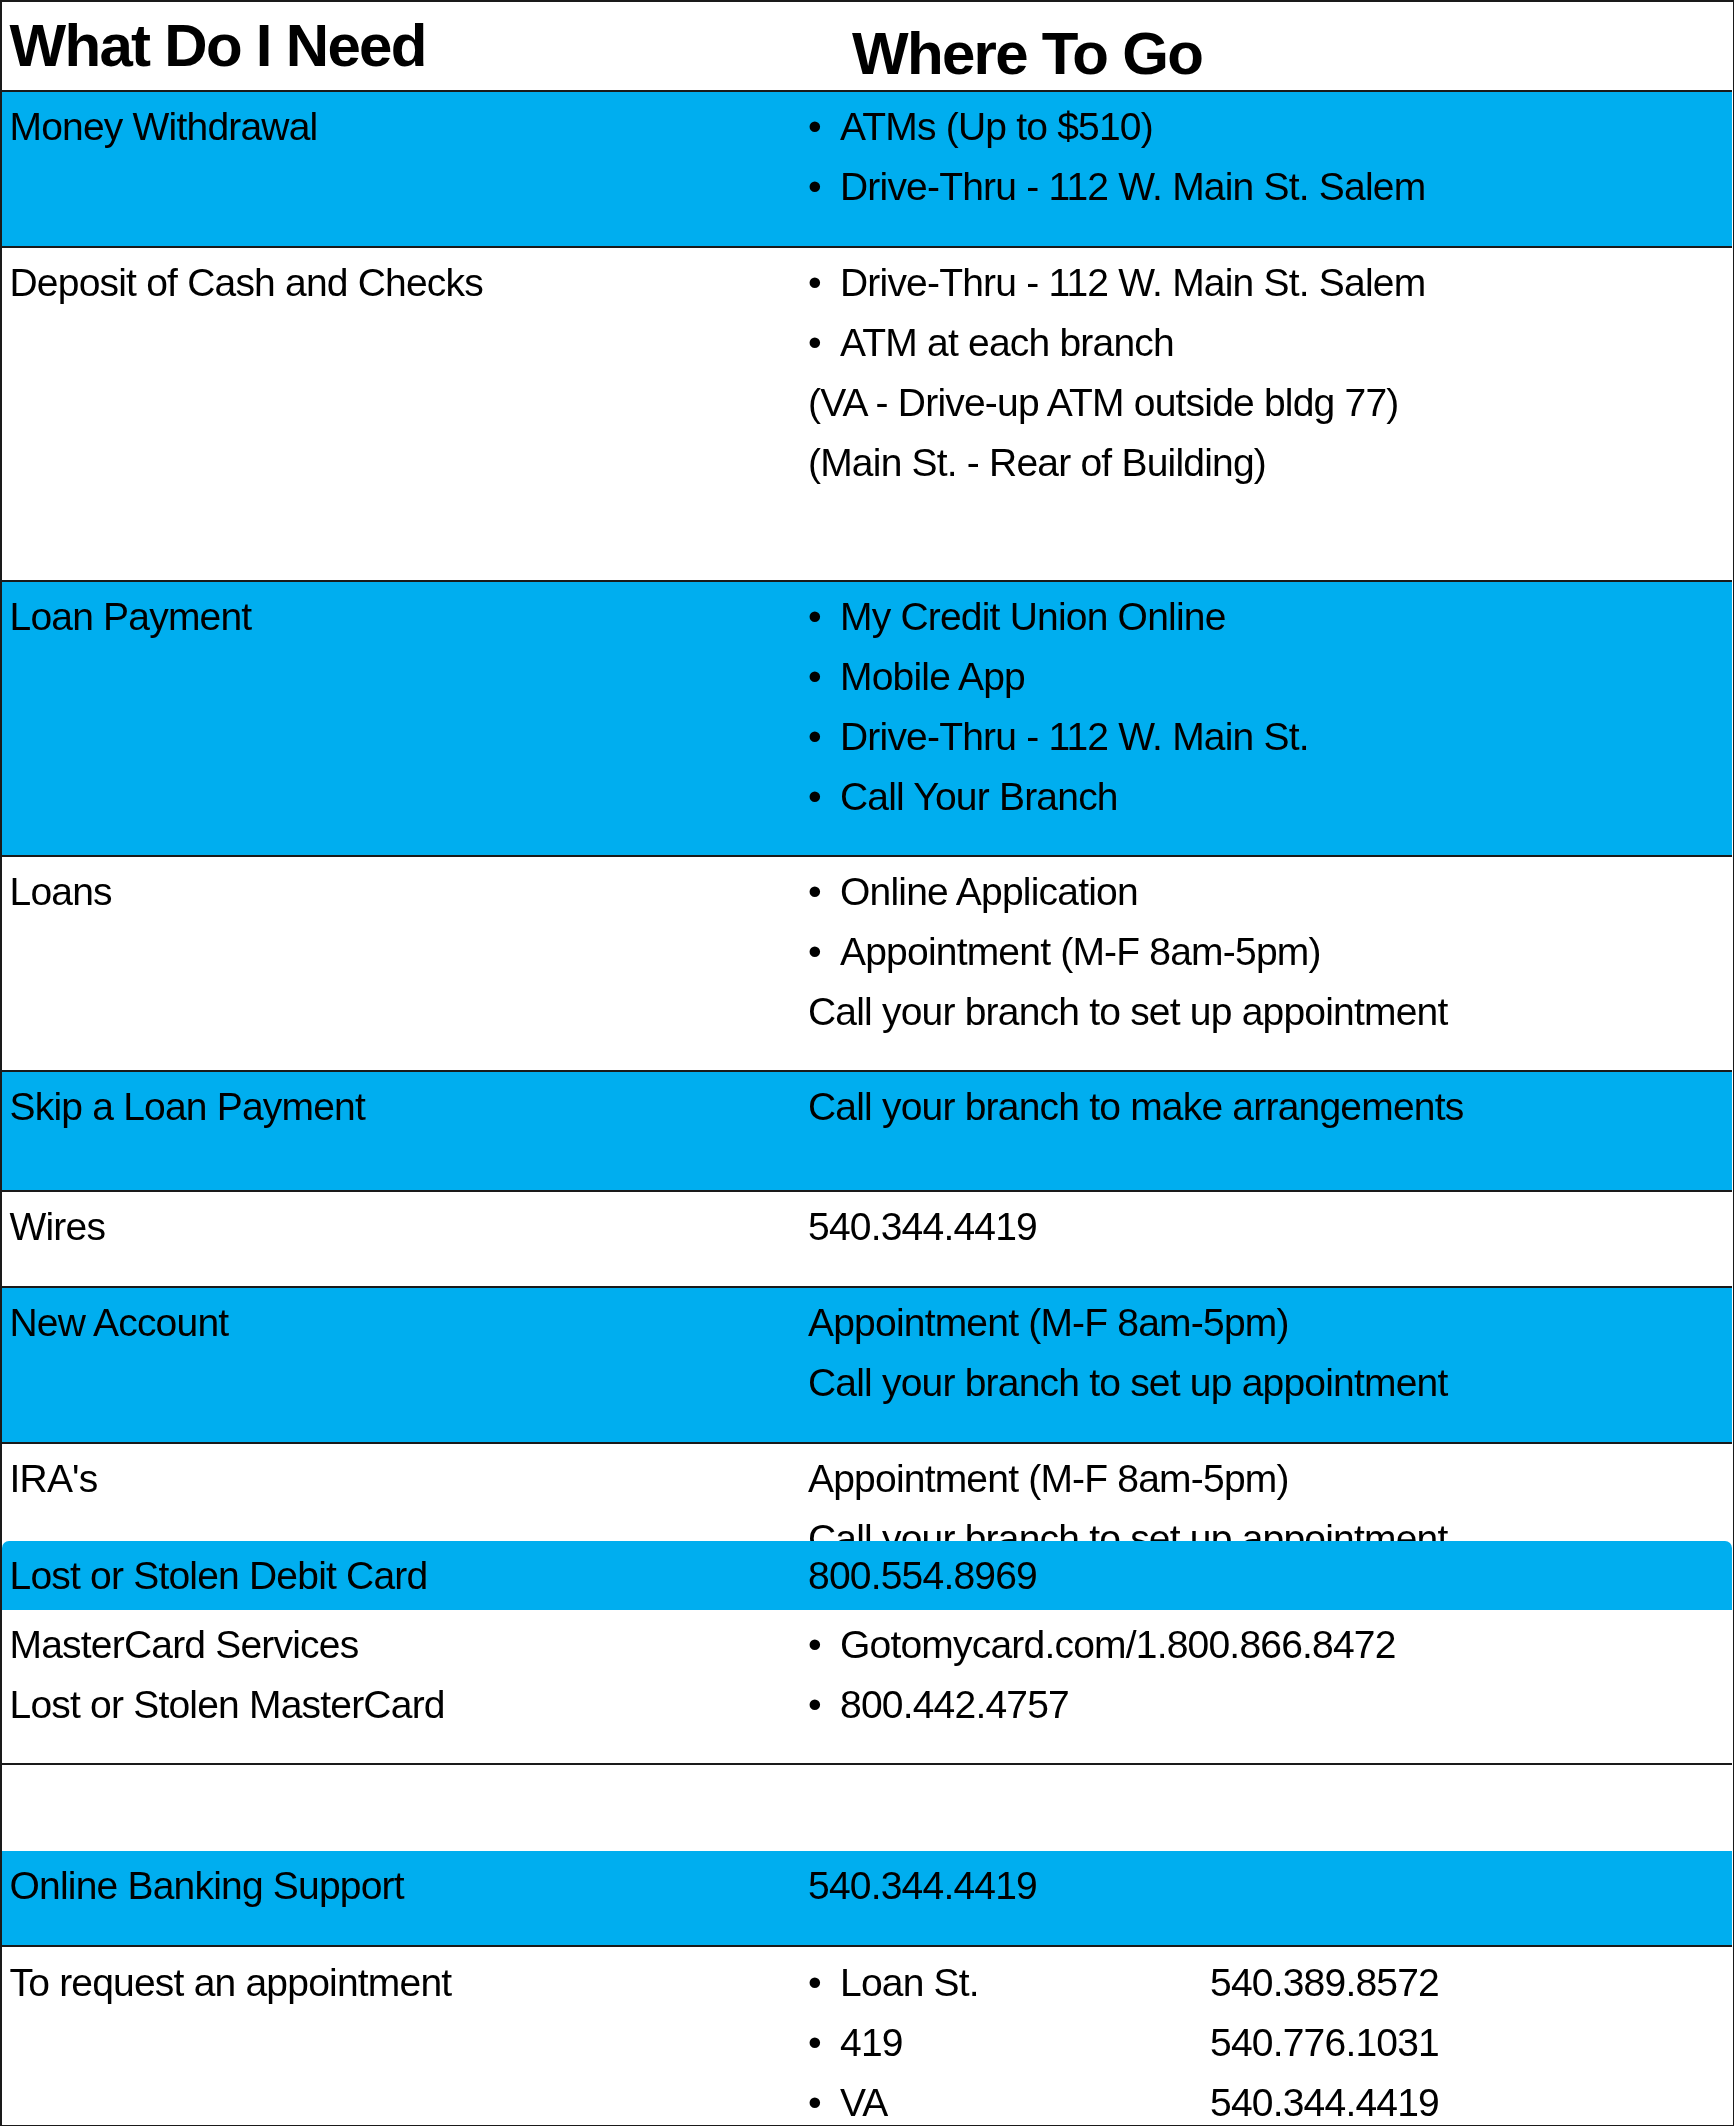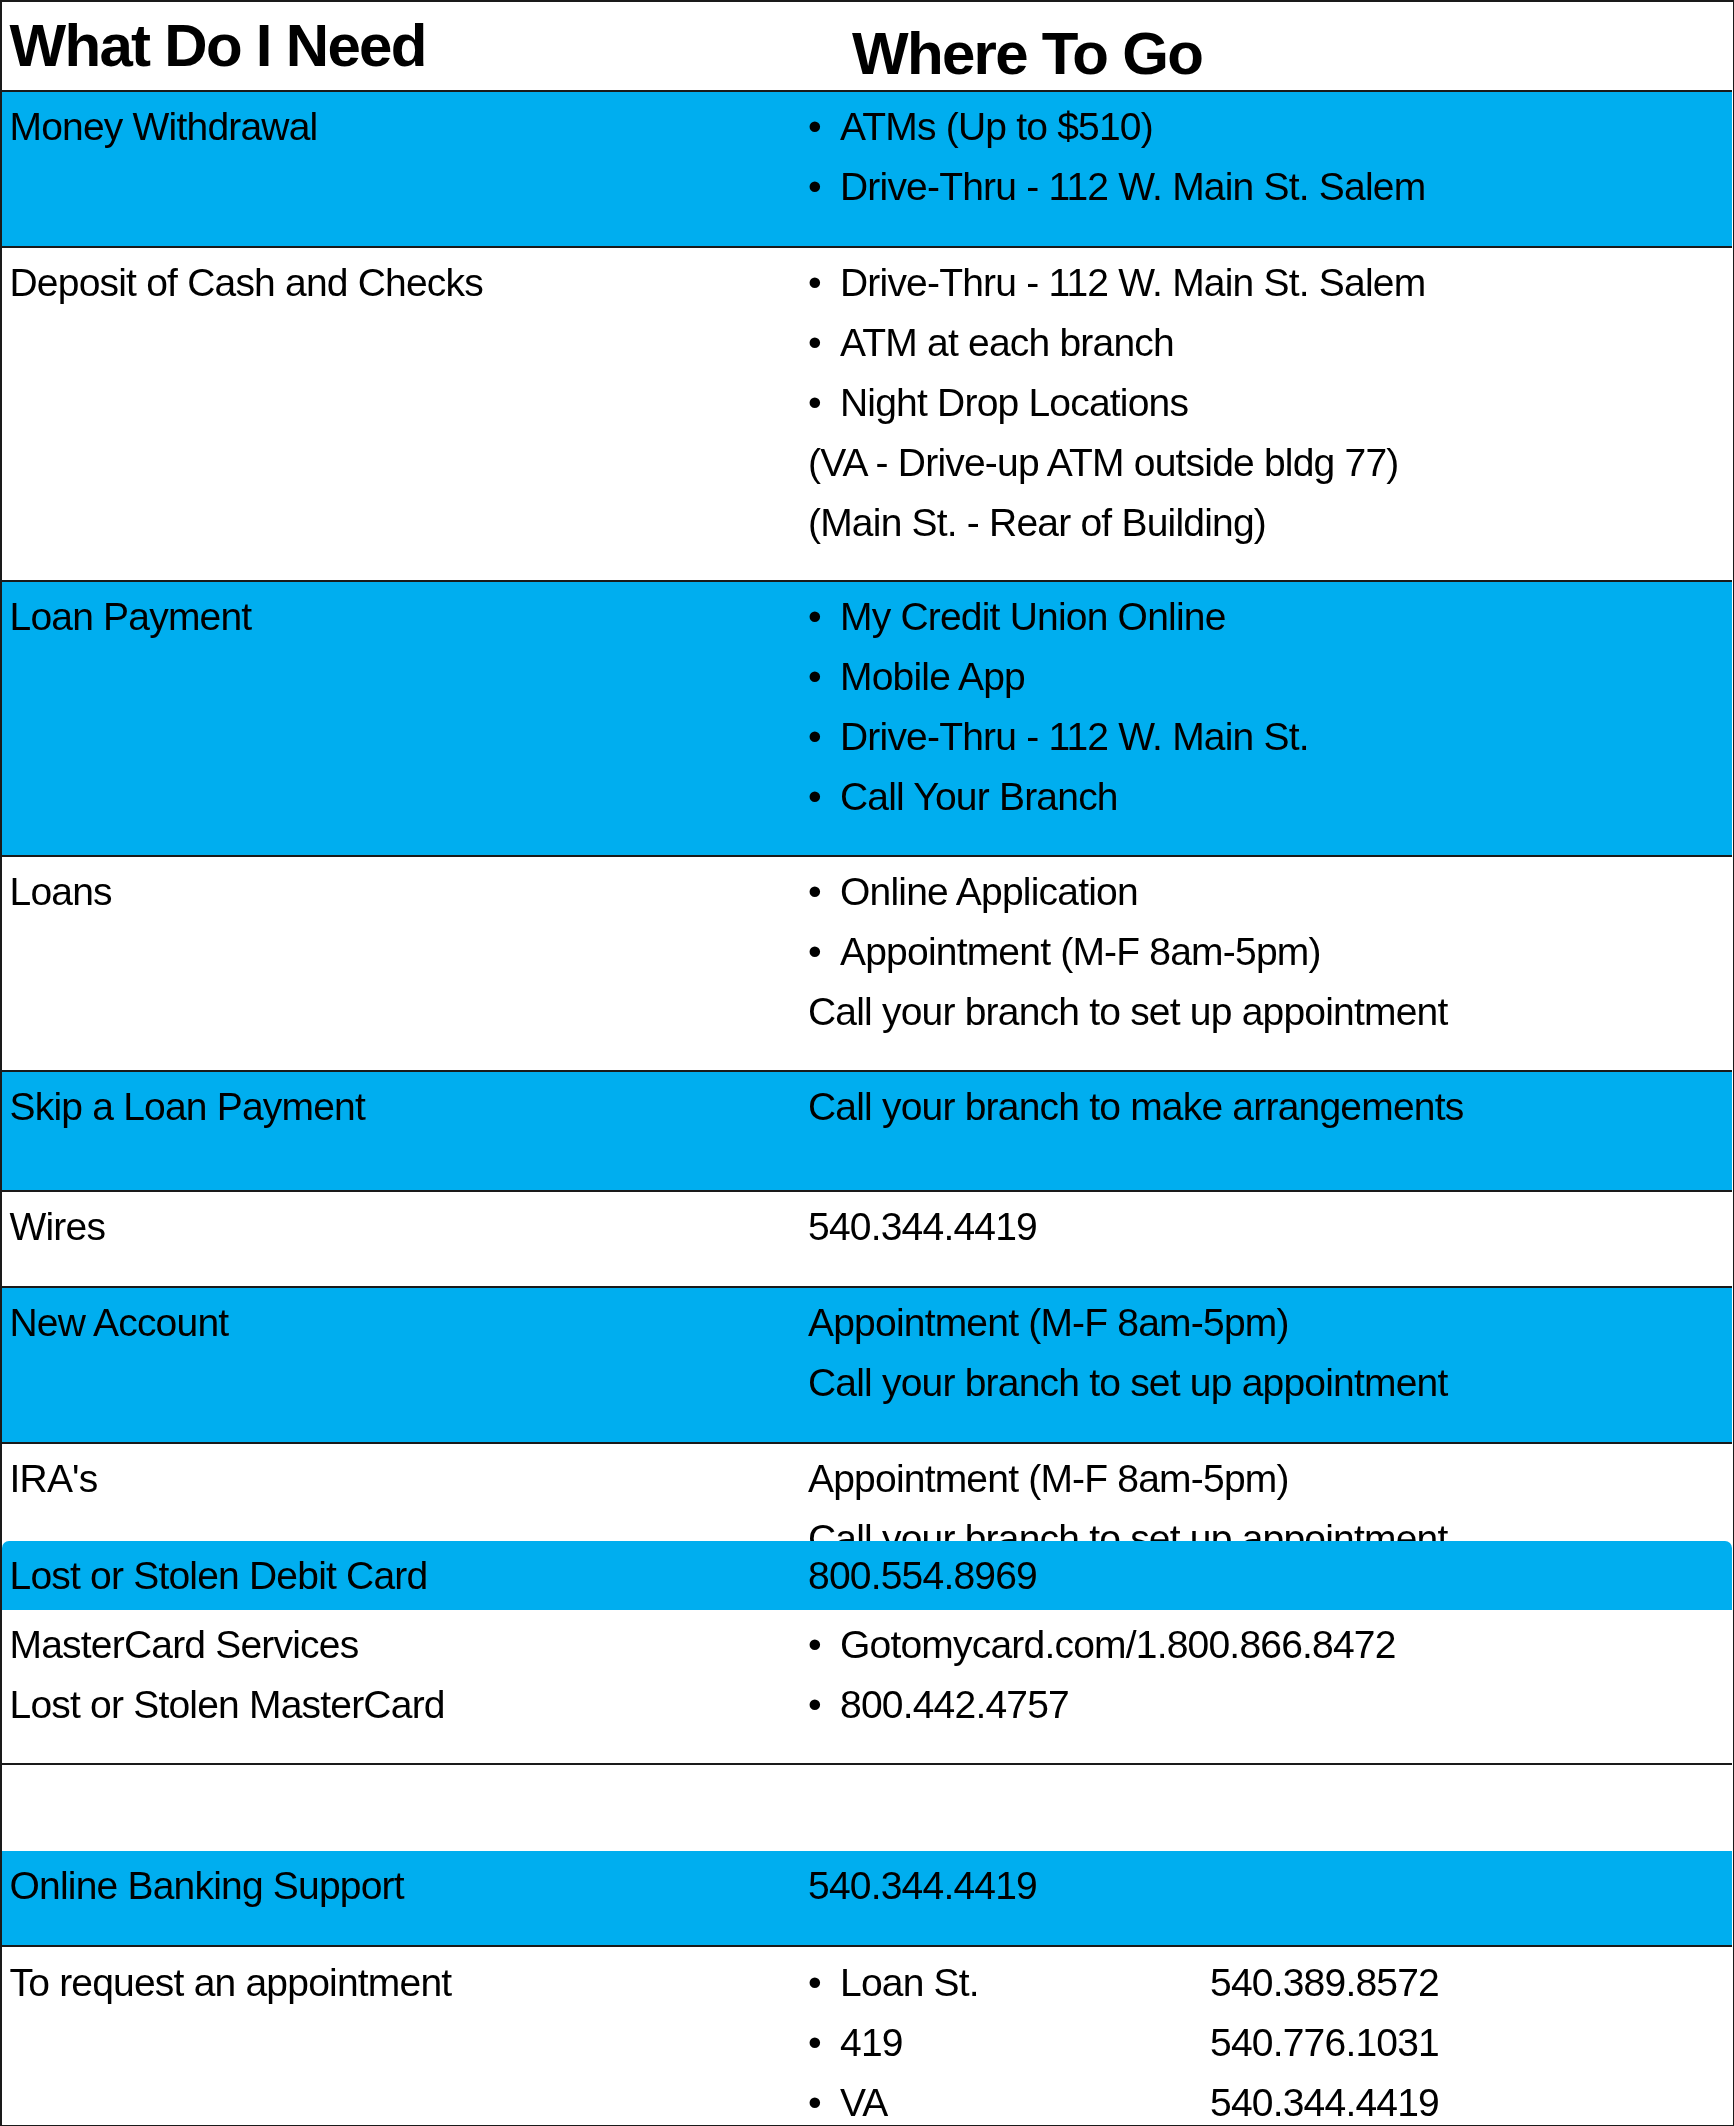--- a/index.html
+++ b/index.html
@@ -76,21 +76,20 @@
     </div>
   </div>
 
   <div class="row white" style="top:246px; height:334px;">
     <div class="col-a">
         <div class="line">Deposit of Cash and Checks</div>
       </div>
     <div class="col-b">
       <div class="line"><span class="bullet">•</span><span>Drive-Thru - 112 W. Main St. Salem</span></div>
       <div class="line"><span class="bullet">•</span><span>ATM at each branch</span></div>
-      <div class="line"><span class="bullet">•</span><span>Night Drop Locations</span></div>
       <div class="line">(VA - Drive-up ATM outside bldg 77)</div>
       <div class="line">(Main St. - Rear of Building)</div>
     </div>
   </div>
 
   <div class="row blue" style="top:580px; height:275px;">
     <div class="col-a">
         <div class="line">Loan Payment</div>
       </div>
     <div class="col-b">

